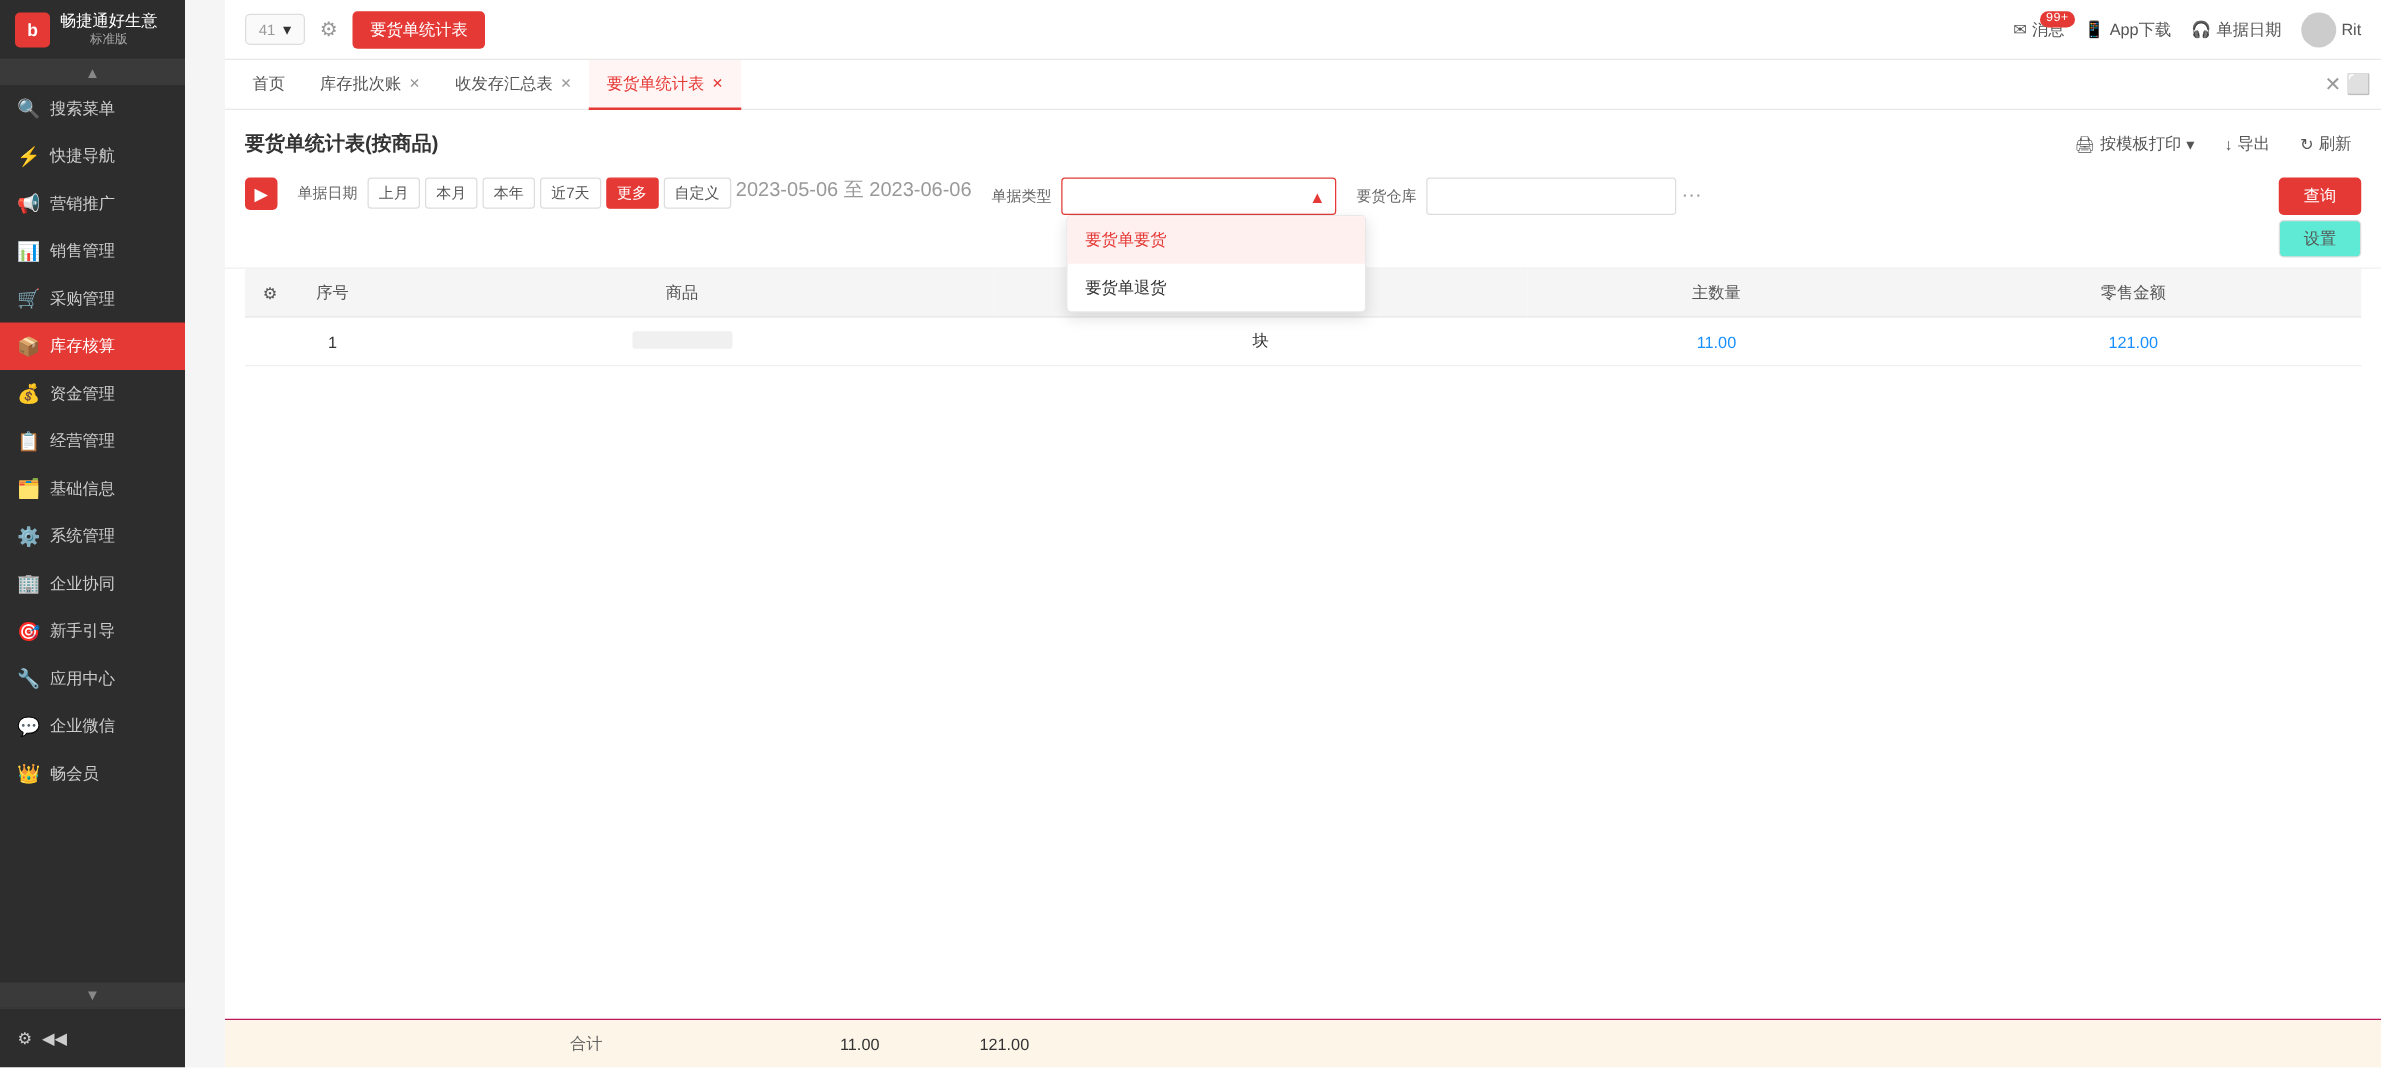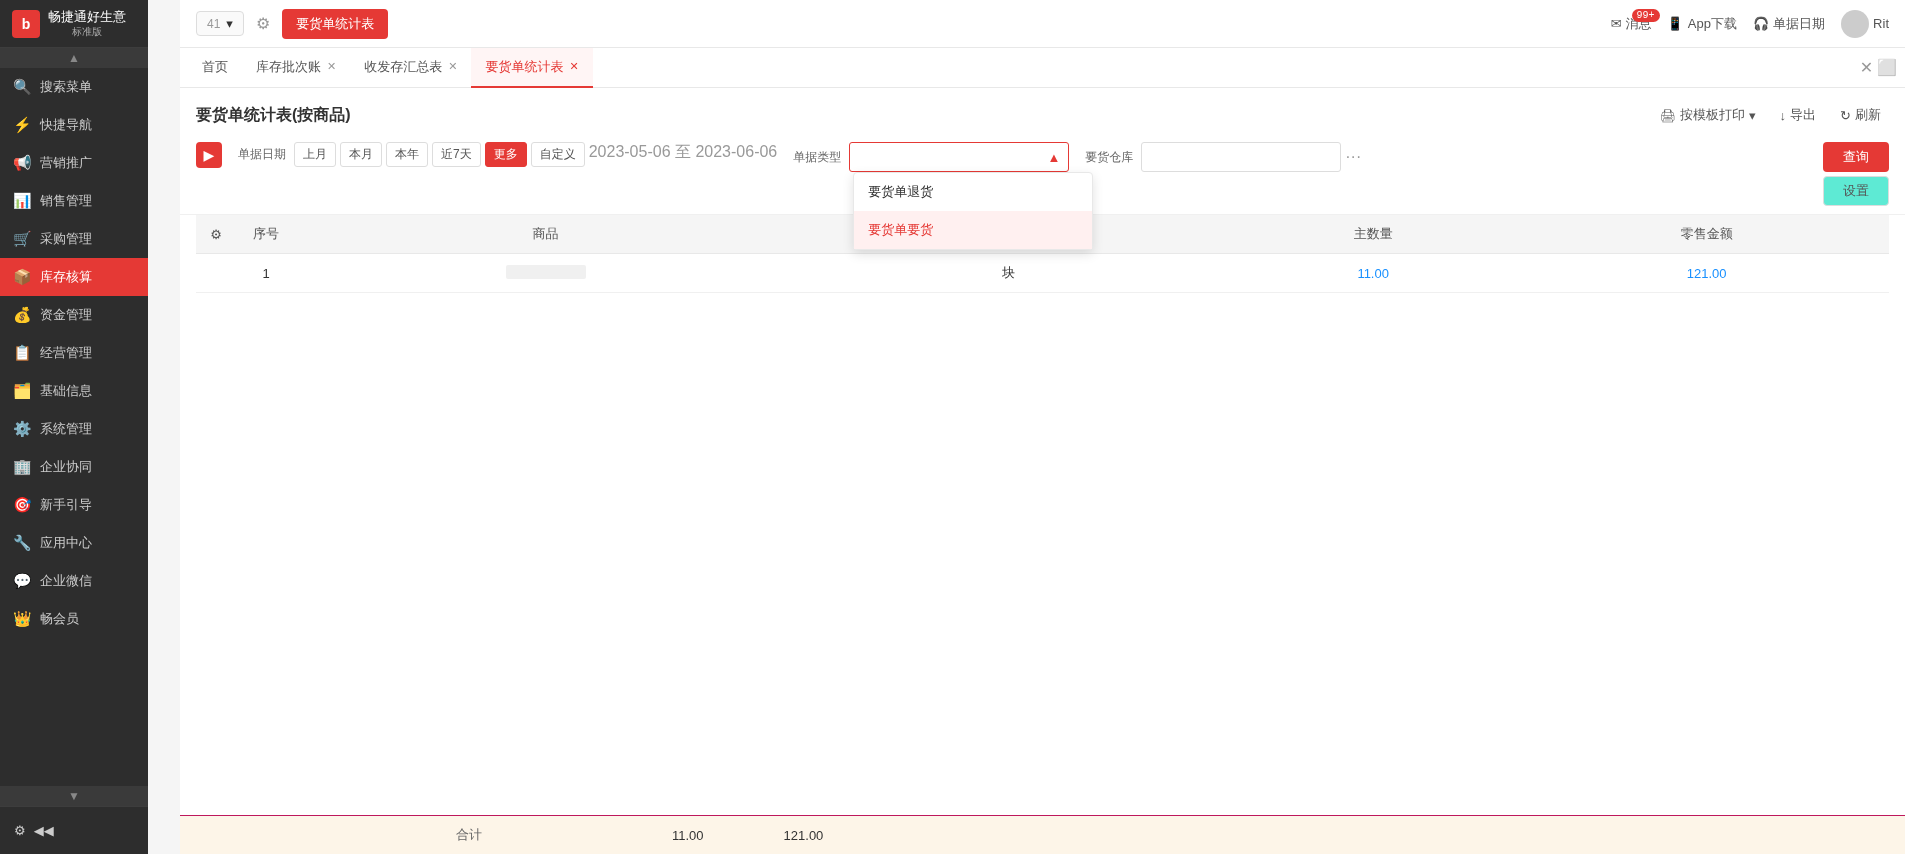--- a/index.html
+++ b/index.html
@@ -579,22 +579,22 @@
       <div class="filter-group" style="position:relative;">
         <div class="filter-group-row">
           <span class="filter-label">单据类型</span>
           <div class="filter-select-border" style="border-color:#e53935; display:flex; align-items:center; justify-content:space-between;">
             <span style="color:#e53935; font-size:13px;"></span>
             <span style="color:#e53935;">▲</span>
           </div>
         </div>
 
         <div class="dropdown-overlay" style="top:30px; left:60px;">
+          <div class="dropdown-item selected">要货单要货</div>
           <div class="dropdown-item">要货单退货</div>
-          <div class="dropdown-item selected">要货单要货</div>
         </div>
       </div>
 
       <div class="filter-group">
         <div class="filter-group-row">
           <span class="filter-label">要货仓库</span>
           <div class="filter-warehouse">
             <input class="warehouse-input" type="text" value="" style="">
             <span class="more-dots">···</span>
           </div>

